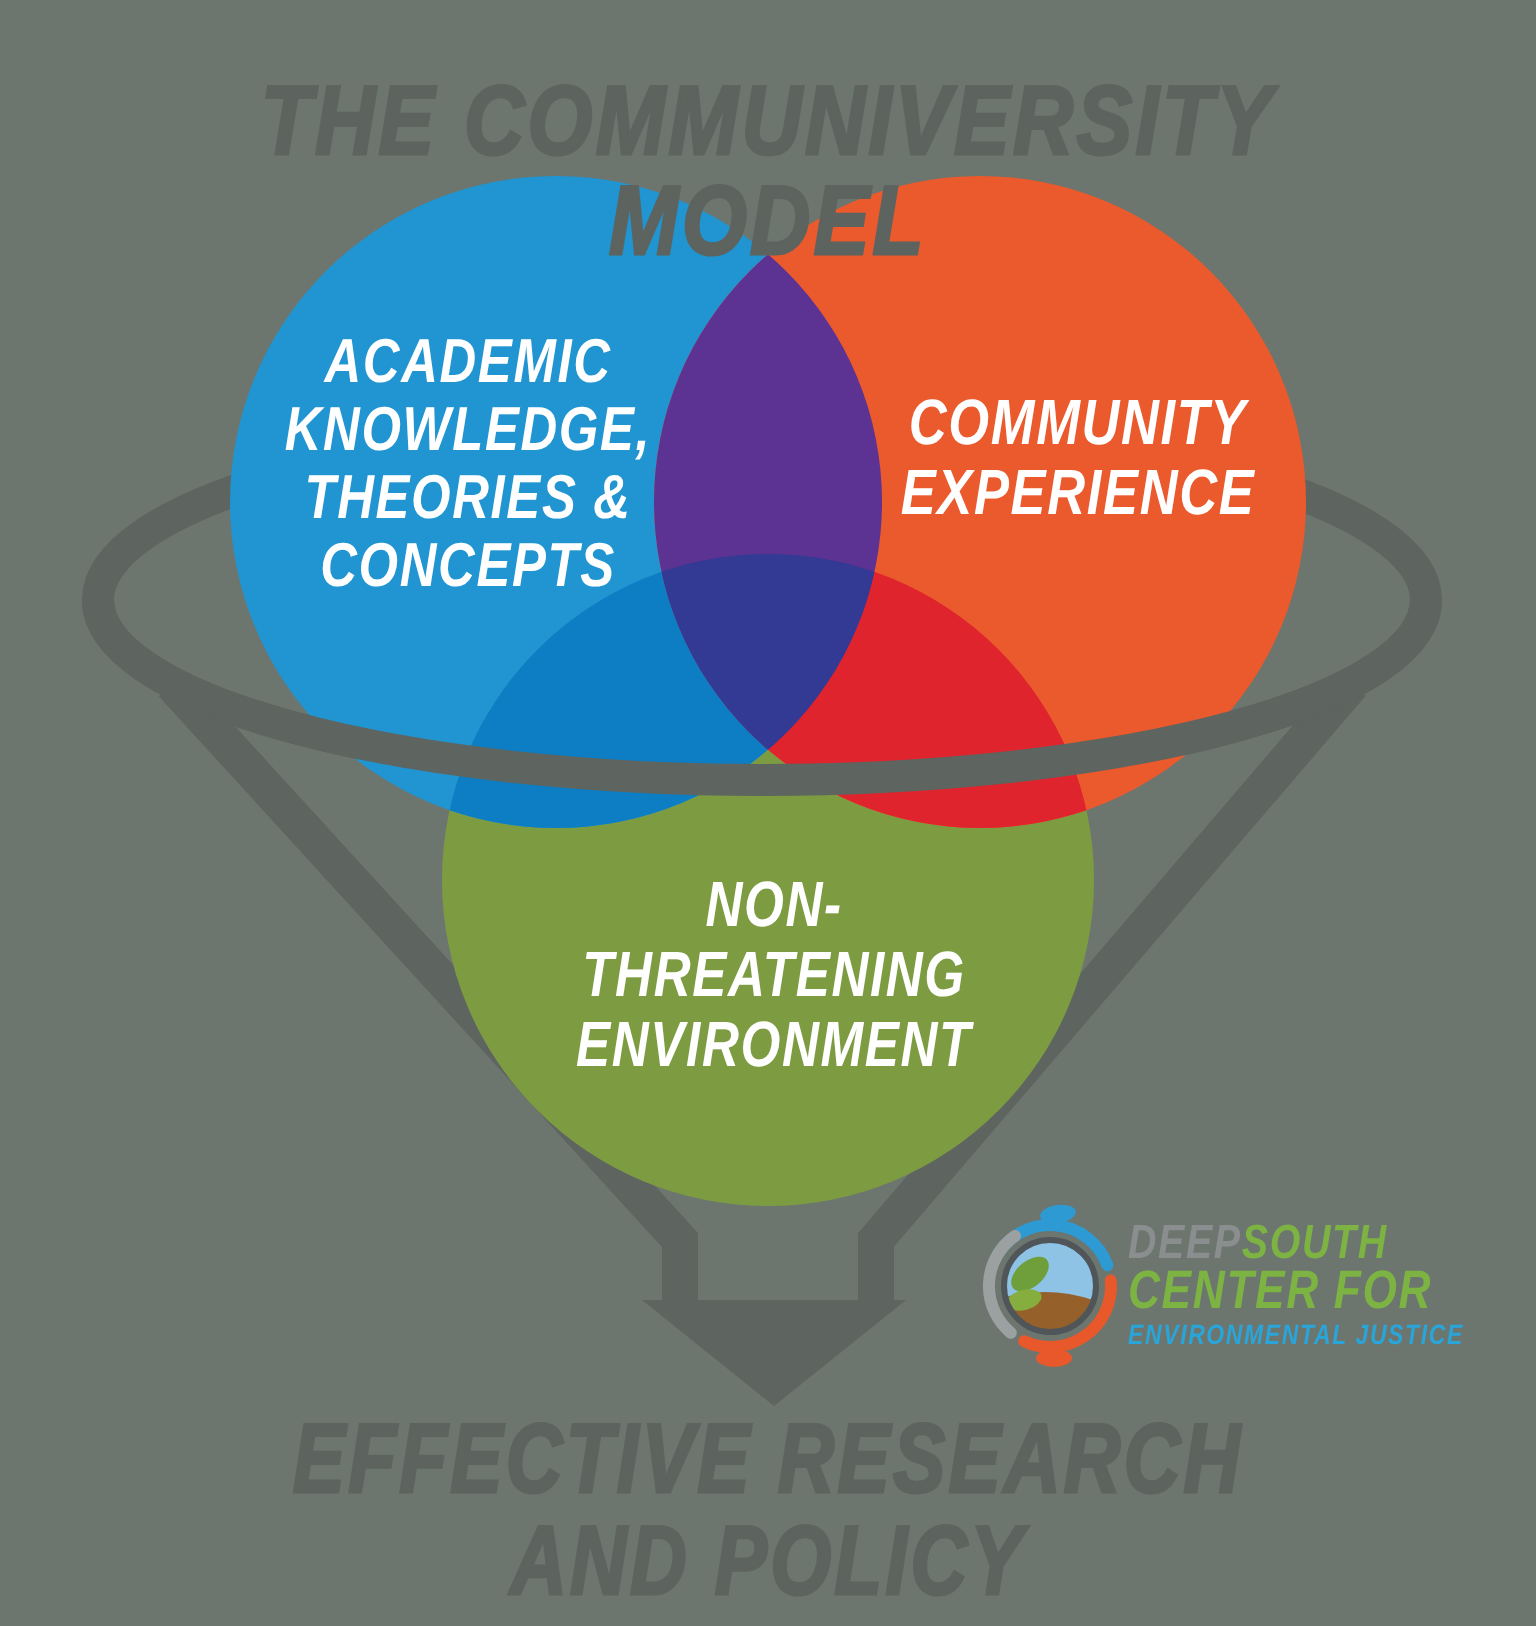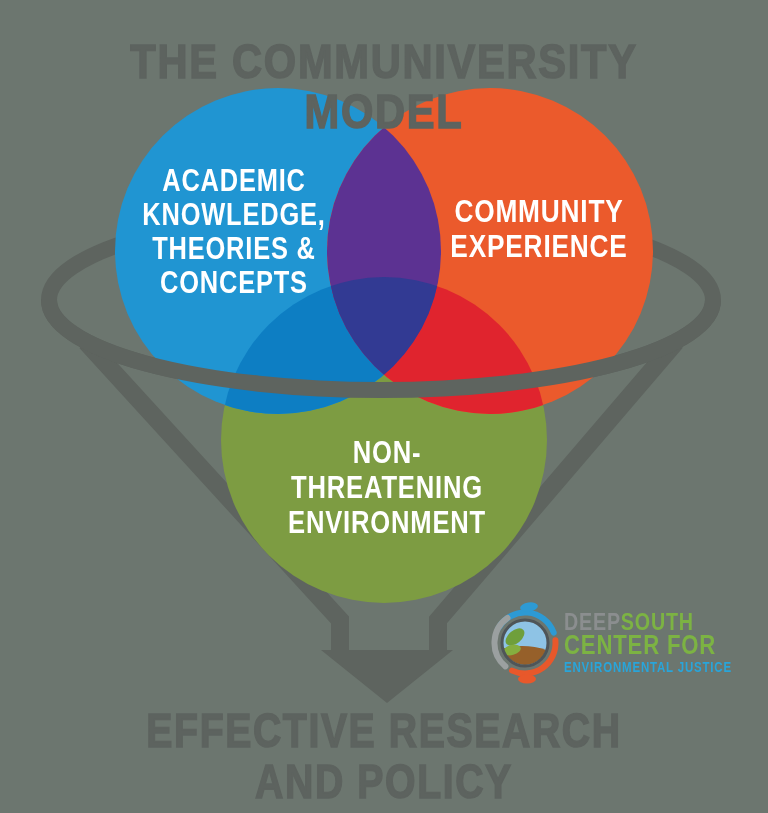--- a/index.html
+++ b/index.html
@@ -1,18 +1,18 @@
 <!DOCTYPE html>
 <html><head>
 <meta charset="utf-8">
 <style>
   html,body{margin:0;padding:0;background:#6c766f;}
   .stage{
     position:relative;width:768px;height:813px;overflow:hidden;
-    background:#6c766f;font-family:"Liberation Sans",sans-serif;
+    background:#6c766f;font-family:"Liberation Sans",sans-serif;font-style:italic;
   }
   .layer{position:absolute;left:0;top:0;}
   .label{
     position:absolute;color:#ffffff;font-weight:bold;text-align:center;
     white-space:pre-line;letter-spacing:1px;
   }
   .cond82{transform:scaleX(0.82);transform-origin:50% 50%;}
   .cond80{transform:scaleX(0.80);transform-origin:50% 50%;}
   .heavy{
     color:#5d635f;-webkit-text-stroke:1.6px #5d635f;

